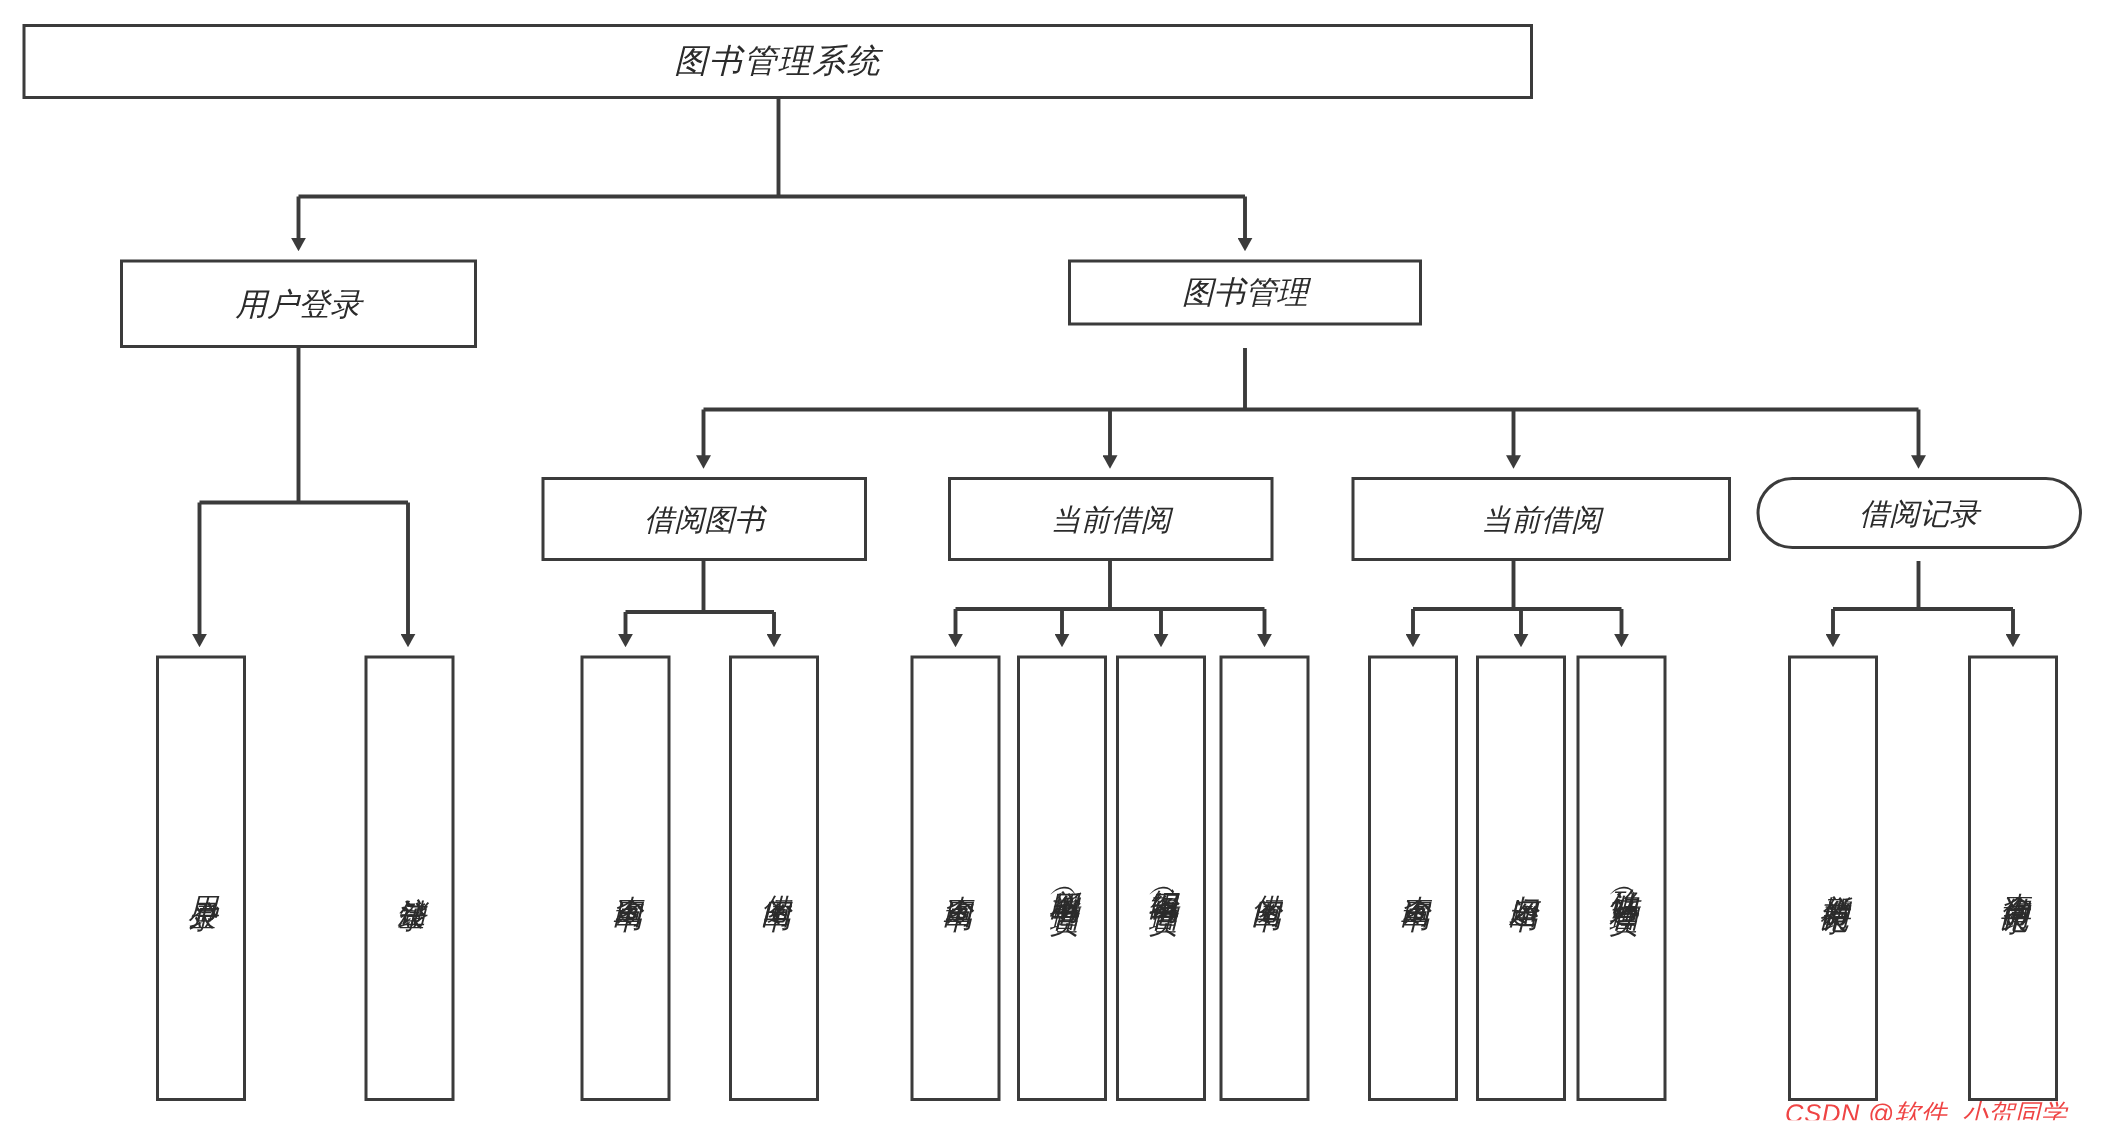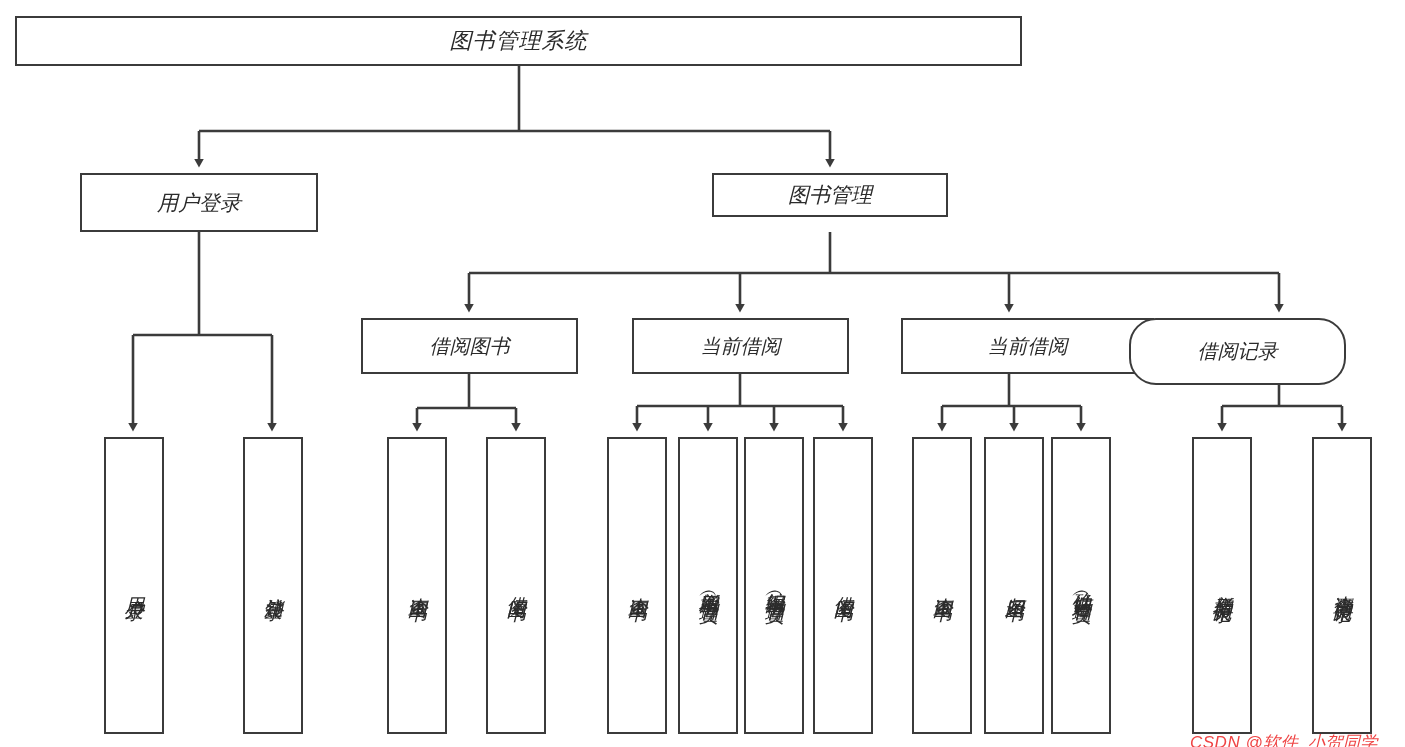--- a/index.html
+++ b/index.html
@@ -88,21 +88,21 @@
 
   <div class="node lvl3" style="left:361px;top:318px;width:217px;height:56px;">
     <span>借阅图书</span>
   </div>
   <div class="node lvl3" style="left:632px;top:318px;width:217px;height:56px;">
     <span>当前借阅</span>
   </div>
   <div class="node lvl3" style="left:901px;top:318px;width:253px;height:56px;">
     <span>当前借阅</span>
   </div>
-  <div class="node lvl3" style="left:1129px;top:318px;width:217px;height:67px;border-radius:27px;">
+  <div class="node lvl3" style="left:1171px;top:318px;width:217px;height:48px;border-radius:27px;">
     <span>借阅记录</span>
   </div>
 
   <div class="node leaf" style="left:104px;top:437px;width:60px;height:297px;">
     <span class="leaf-text">用户登录</span>
   </div>
   <div class="node leaf" style="left:243px;top:437px;width:60px;height:297px;">
     <span class="leaf-text">注销登录</span>
   </div>
   <div class="node leaf" style="left:387px;top:437px;width:60px;height:297px;">

